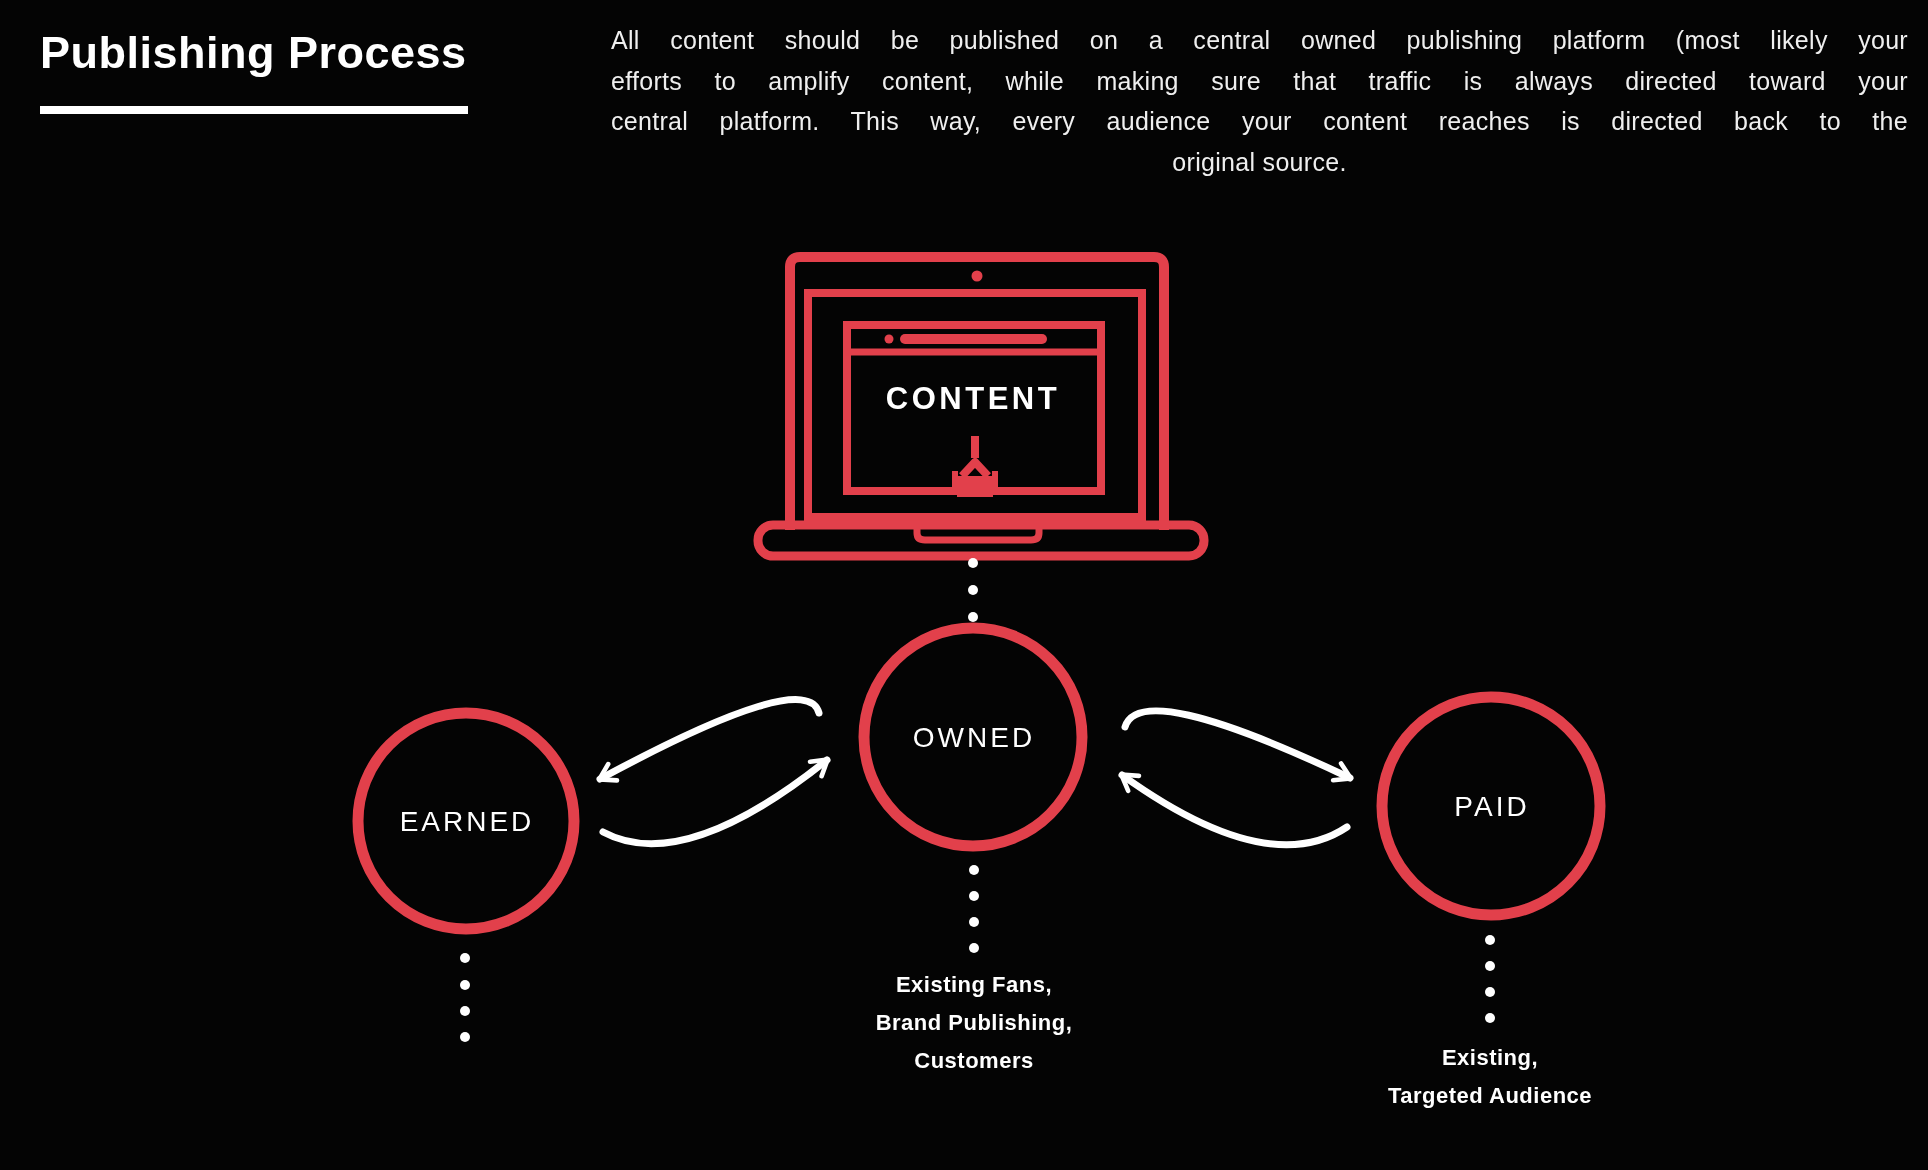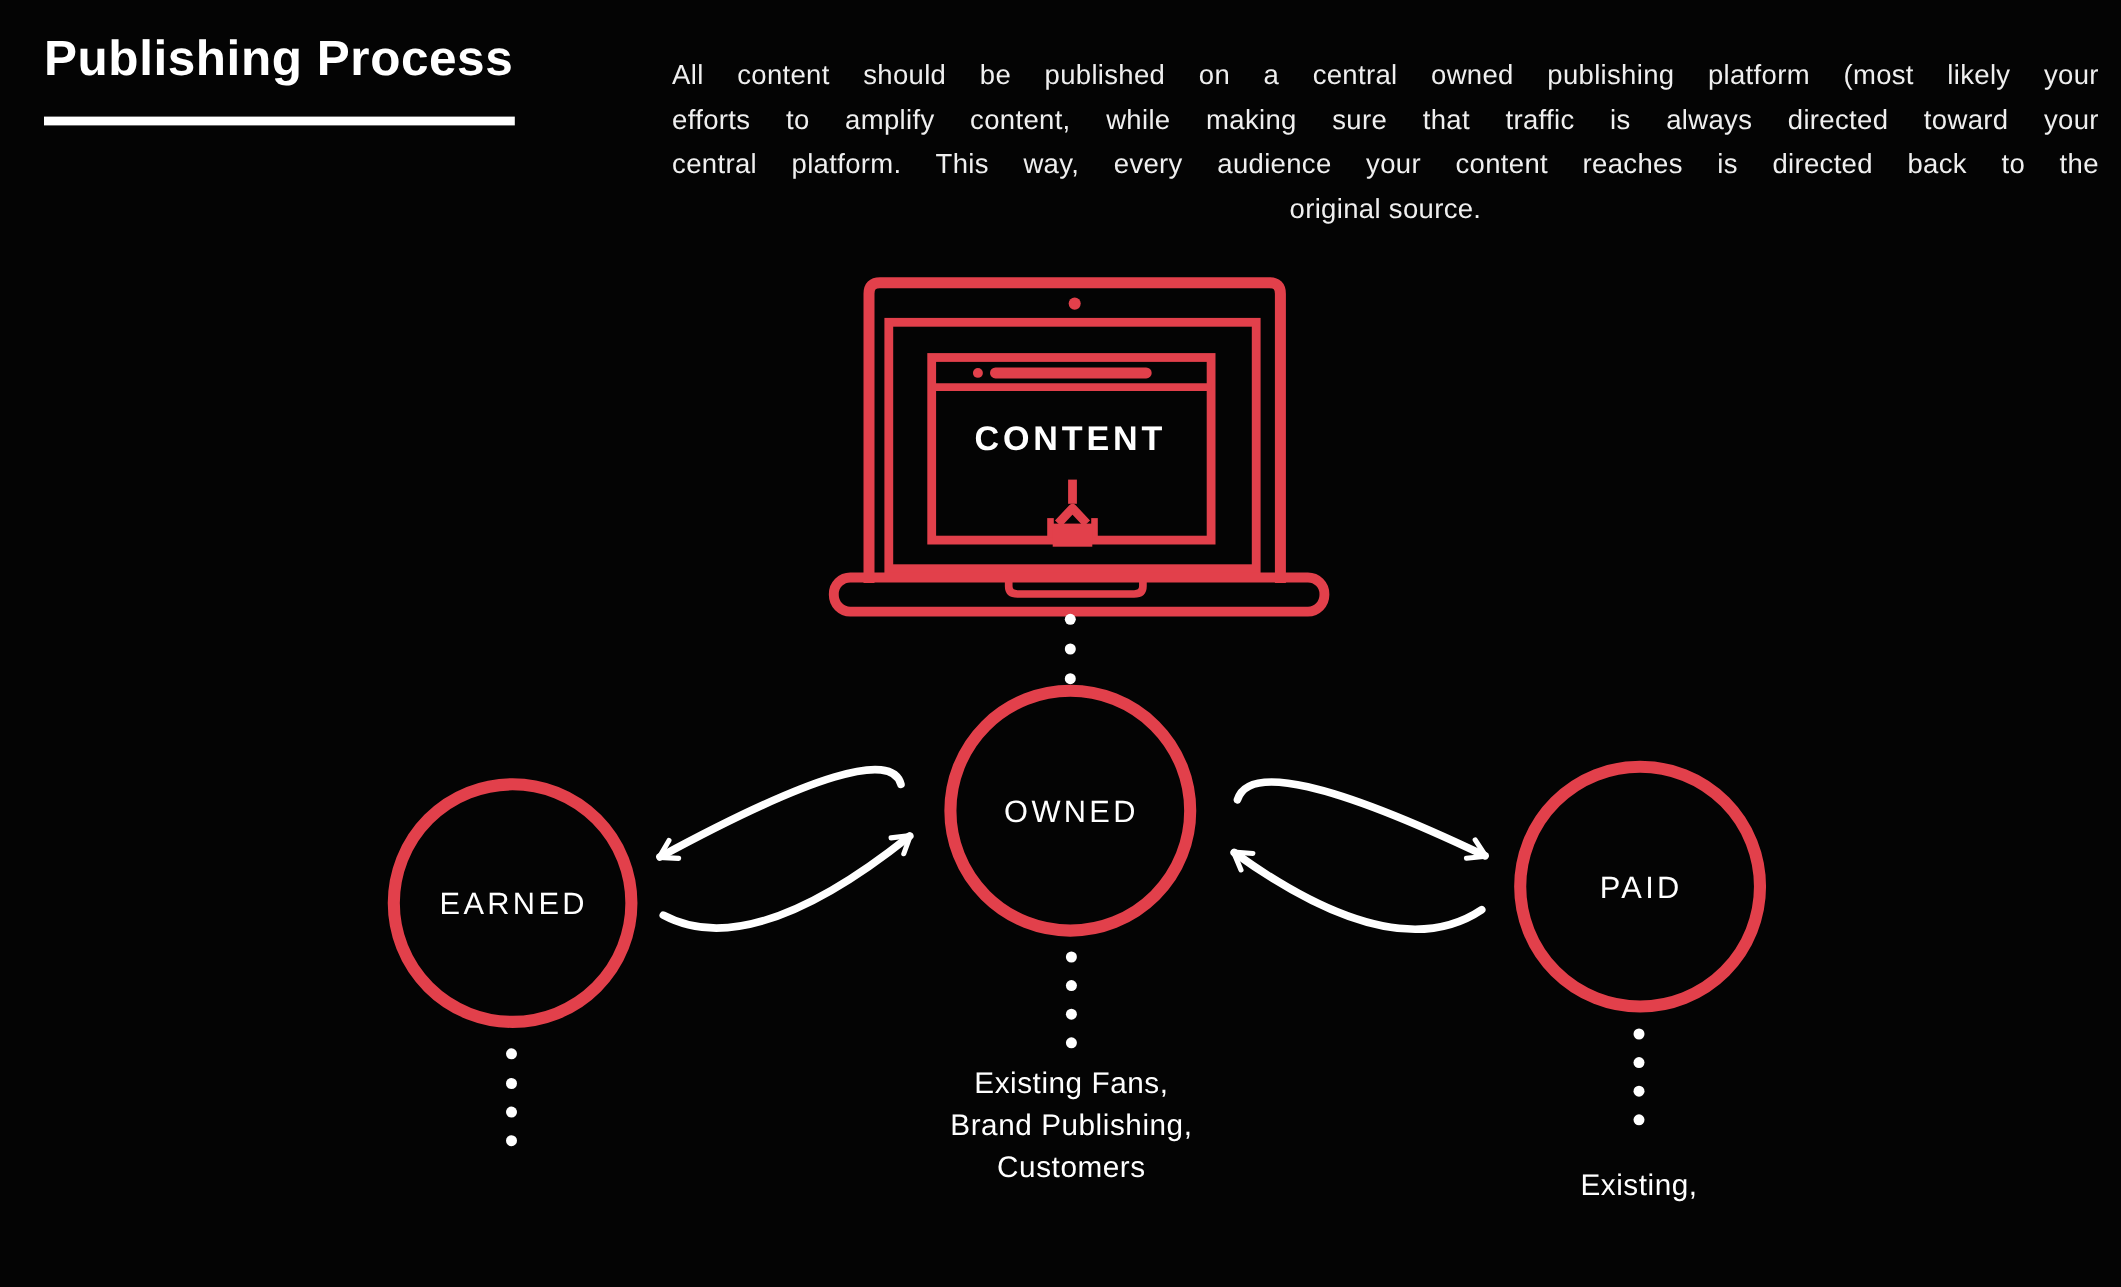--- a/index.html
+++ b/index.html
@@ -27,42 +27,41 @@
   }
   .title-underline{
     position:absolute;left:40px;top:106px;
     width:428px;height:8px;background:var(--text-white);
   }
   
   .intro{
     position:absolute;left:611px;top:20px;width:1297px;
     font-size:25px;line-height:40.5px;color:#efefef;
     letter-spacing:0.3px;
-    margin-top:28px;
   }
   .intro-line{width:100%;}
   .intro-line.j{text-align:justify;text-align-last:justify;}
   .intro-line.l{text-align:center;}
   
   svg.layer{position:absolute;left:0;top:0;}
   .red-stroke{stroke:var(--accent-red);fill:none;}
   .red-fill{fill:var(--accent-red);}
   .white-dot{fill:var(--text-white);}
   .arrow{stroke:var(--text-white);fill:none;stroke-width:7;stroke-linecap:round;}
   .ring{stroke:var(--accent-red);fill:none;stroke-width:11;}
   
   .float-label{
     position:absolute;transform:translate(-50%,-50%);
     white-space:nowrap;color:var(--text-white);
   }
   .content-label{font-size:31px;font-weight:bold;letter-spacing:3.5px;}
   .node-label{font-size:28px;font-weight:normal;letter-spacing:3px;}
   .audience{
     position:absolute;transform:translate(-50%,-50%);
-    text-align:center;font-size:27px;font-weight:normal;
+    text-align:center;font-size:22px;font-weight:bold;
     line-height:38px;letter-spacing:0.5px;color:var(--text-white);
   }
 </style>
 </head>
 <body>
 
 <div id="canvas">
 
   <h1 class="title">Publishing Process</h1>
   <div class="title-underline"></div>
@@ -154,15 +153,16 @@
 
 
   <div class="audience" style="left:974px;top:1023px;">
     <div>Existing Fans,</div>
     <div>Brand Publishing,</div>
     <div>Customers</div>
   </div>
 
   <div class="audience" style="left:1490px;top:1077px;">
     <div>Existing,</div>
+    <div>Targeted Audience</div>
   </div>
 
 </div>
 
 </body></html>

